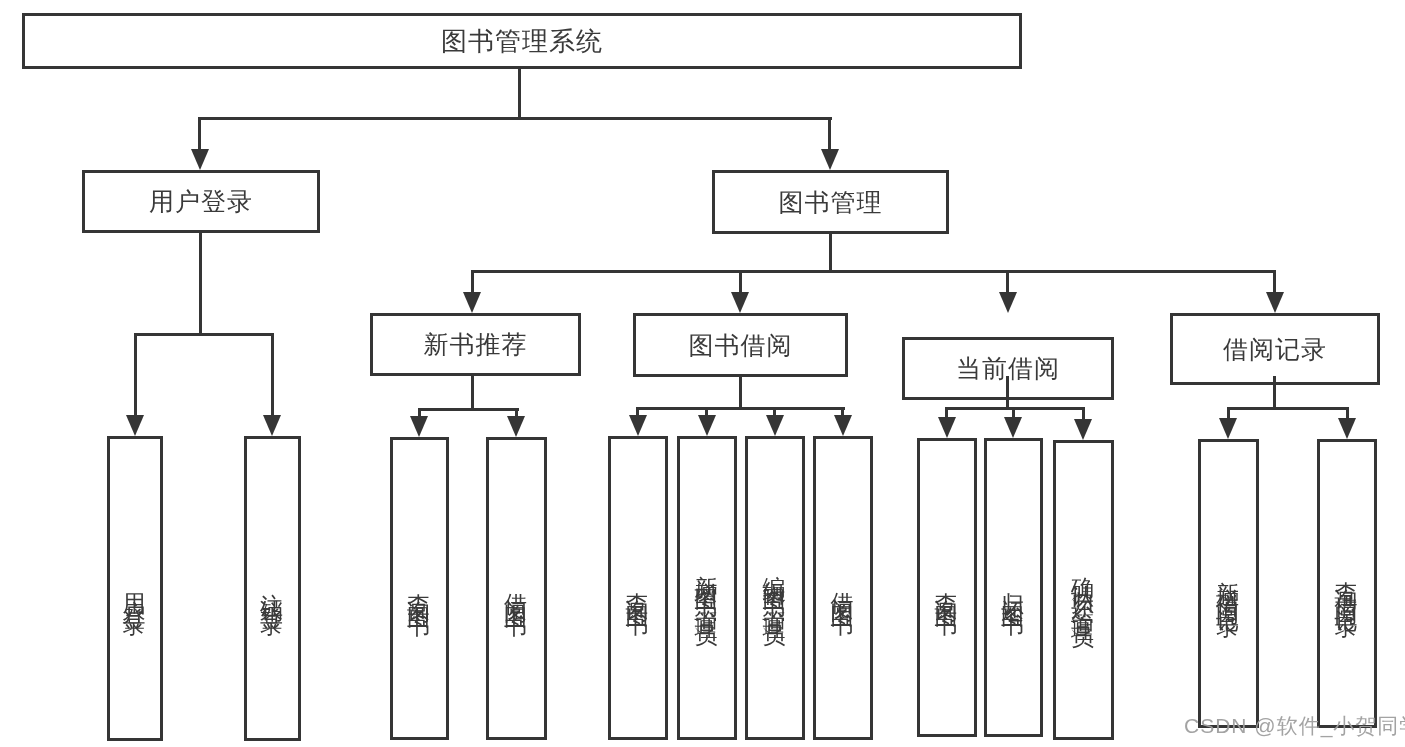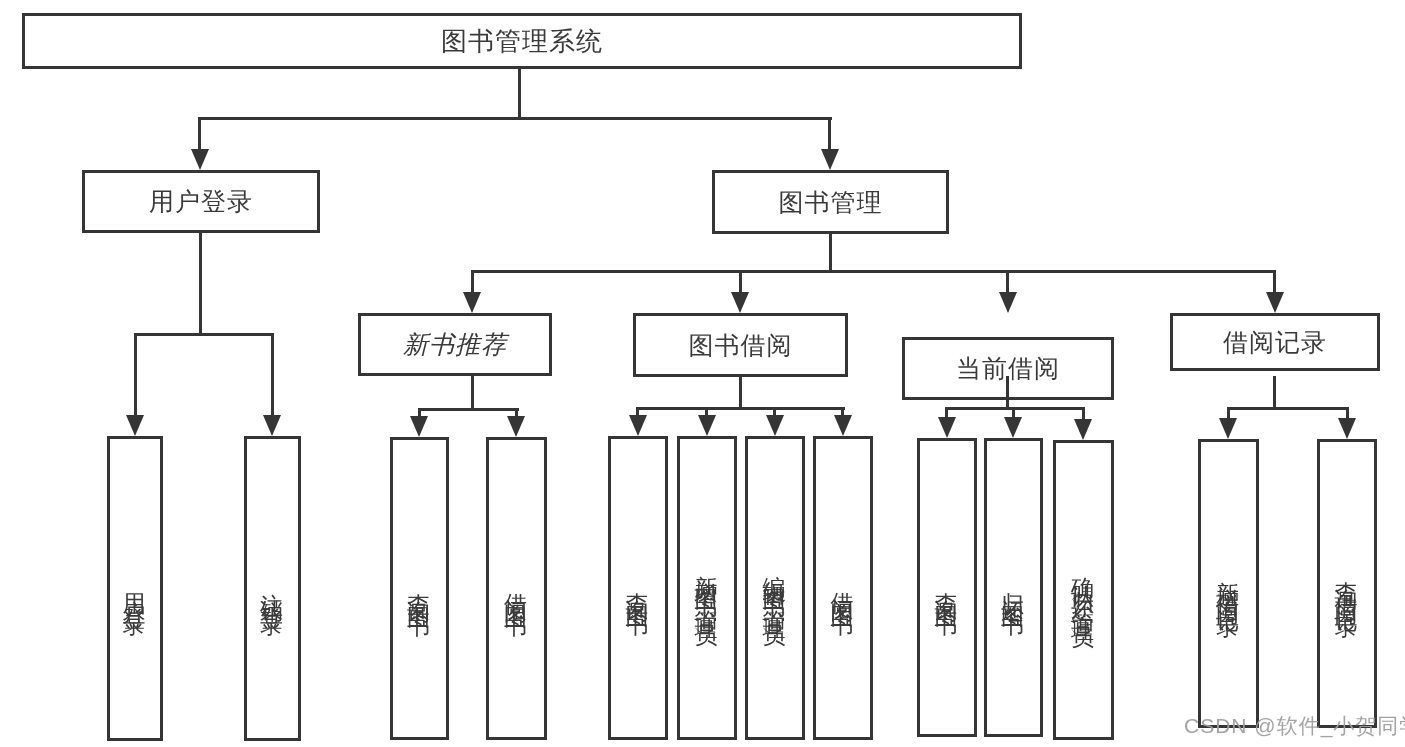--- a/index.html
+++ b/index.html
@@ -98,30 +98,30 @@
   <div class="line" style="left:471px; top:270px; width:805px; height:3px;"></div>
   <div class="line" style="left:471px; top:270px; width:3px; height:26px;"></div>
   <div class="line" style="left:739px; top:270px; width:3px; height:26px;"></div>
   <div class="line" style="left:1006px; top:270px; width:3px; height:26px;"></div>
   <div class="line" style="left:1273px; top:270px; width:3px; height:26px;"></div>
   <div class="arrow" style="left:463px; top:292px;"></div>
   <div class="arrow" style="left:731px; top:292px;"></div>
   <div class="arrow" style="left:999px; top:292px;"></div>
   <div class="arrow" style="left:1266px; top:292px;"></div>
 
-  <div class="box hbox" style="left:358px; top:313px; width:194px; height:63px;font-style:italic;">
+  <div class="box hbox" style="left:370px; top:313px; width:211px; height:63px;">
     <span>新书推荐</span>
   </div>
   <div class="box hbox" style="left:633px; top:313px; width:215px; height:64px;align-items:center;">
     <span>图书借阅</span>
   </div>
   <div class="box hbox" style="left:902px; top:313px; width:212px; height:63px;margin-top:24px;">
     <span>当前借阅</span>
   </div>
-  <div class="box hbox" style="left:1170px; top:313px; width:210px; height:58px;">
+  <div class="box hbox" style="left:1170px; top:313px; width:210px; height:72px;">
     <span>借阅记录</span>
   </div>
 
   <div class="line" style="left:471px; top:376px; width:3px; height:34px;"></div>
   <div class="line" style="left:418px; top:408px; width:101px; height:3px;"></div>
   <div class="line" style="left:418px; top:408px; width:3px; height:12px;"></div>
   <div class="line" style="left:515px; top:408px; width:3px; height:12px;"></div>
   <div class="arrow" style="left:410px; top:416px;"></div>
   <div class="arrow" style="left:507px; top:416px;"></div>
 

